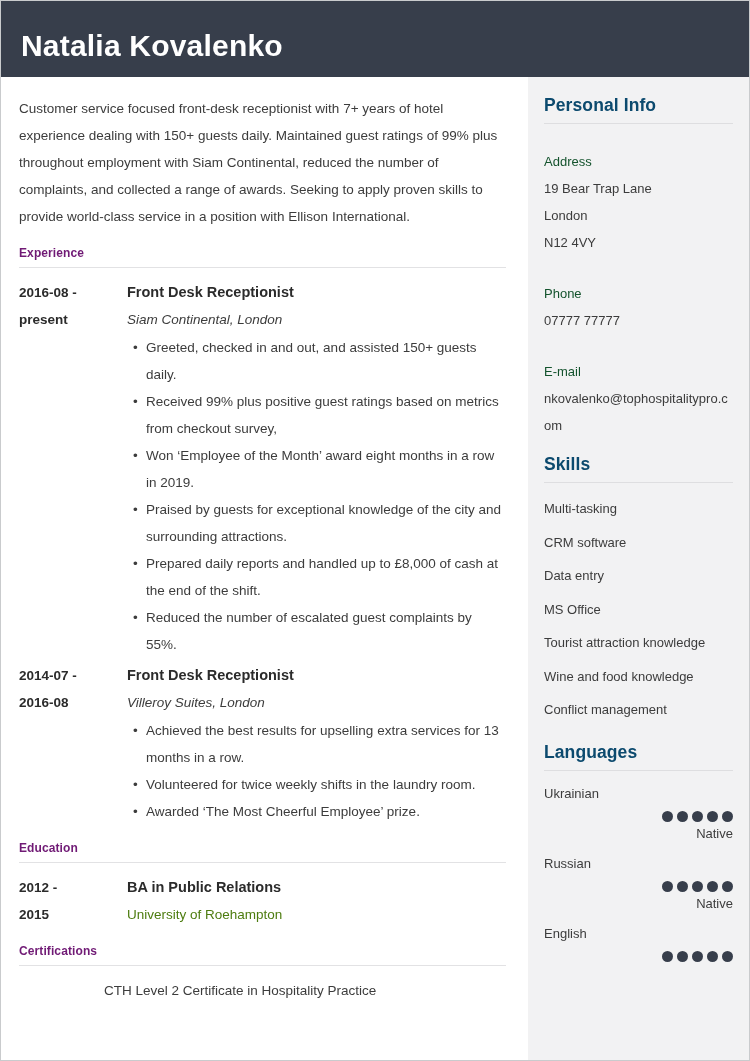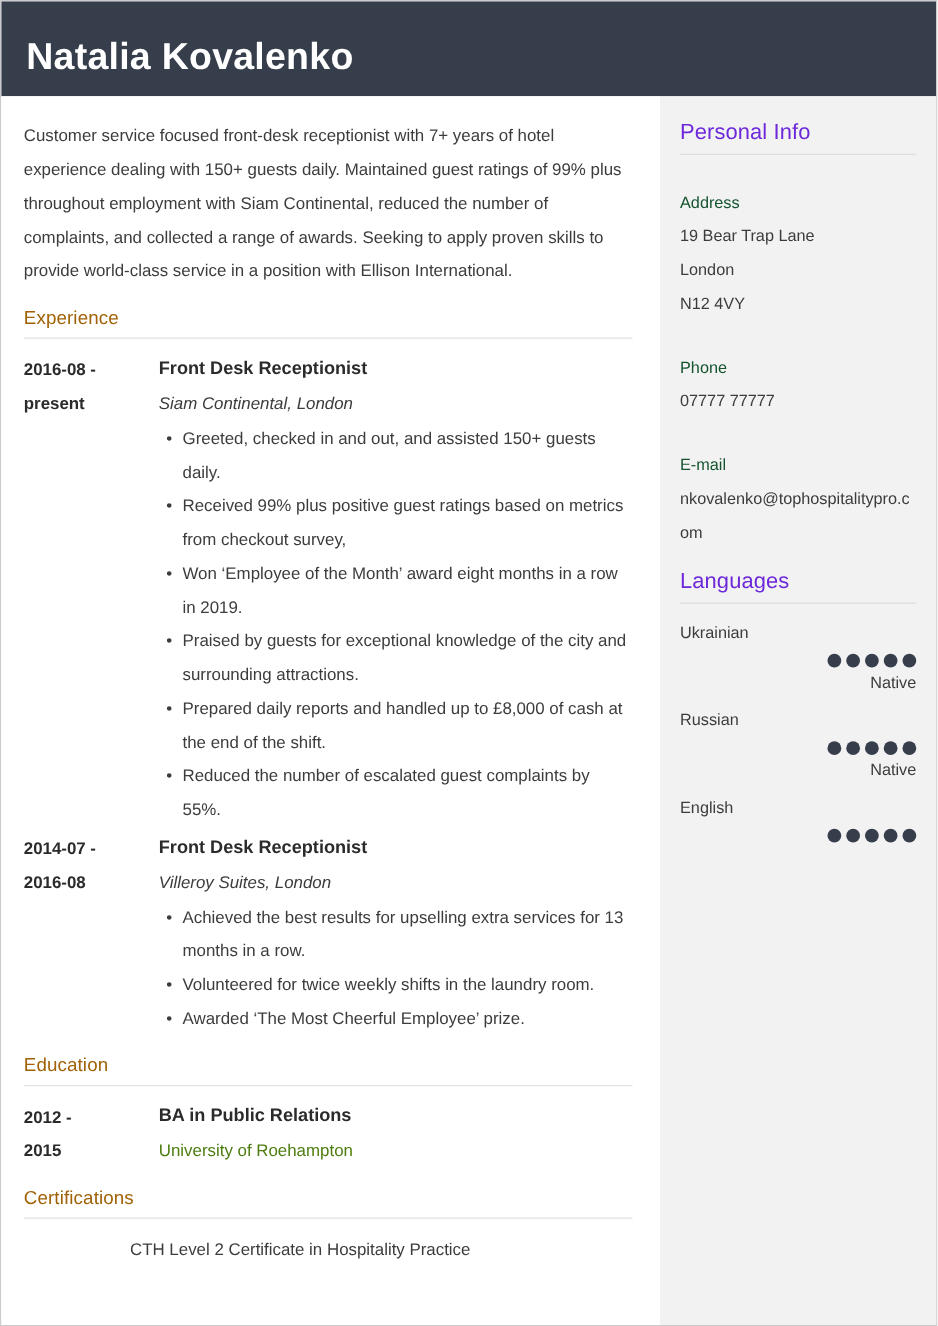--- a/index.html
+++ b/index.html
@@ -53,23 +53,23 @@
   .summary {
     font-size: 13.5px;
     color: #3c3c3c;
     line-height: 27px;
     padding-right: 6px;
   }
 
   
   .section { margin-top: 16px; }
   .section-title {
-    font-size: 15px;
-    font-weight: normal;
-    color: #a16207;
+    font-size: 12px;
+    font-weight: bold;
+    color: #701a75;
     letter-spacing: 0.1px;
   }
   .section-rule {
     height: 1px;
     background: #e2e2e4;
     margin-top: 7px;
     margin-bottom: 11px;
   }
 
   
@@ -126,22 +126,22 @@
   .cert-spacer { width: 85px; flex: 0 0 85px; }
   .cert-text {
     font-size: 13.5px;
     color: #3c3c3c;
     line-height: 27px;
   }
 
   
   .side-title {
     font-size: 17.5px;
-    font-weight: normal;
-    color: #6d28d9;
+    font-weight: bold;
+    color: #0c4a6e;
     letter-spacing: 0.1px;
   }
   .side-rule {
     height: 1px;
     background: #dedee0;
     margin-top: 7px;
     margin-bottom: 9px;
   }
   .side-section { margin-bottom: 15px; }
   .field-label {
@@ -288,20 +288,33 @@
               <div class="field-label">Phone</div>
               <div class="field-value">07777 77777</div>
             </div>
             <div>
               <div class="field-label">E-mail</div>
               <div class="field-value">nkovalenko@tophospitalitypro.com</div>
             </div>
           </div>
       </div>
 
+      <div class="side-section">
+        <div class="side-title">Skills</div>
+        <div class="side-rule"></div>
+        <div id="skill-items">
+            <div class="skill-item">Multi-tasking</div>
+            <div class="skill-item">CRM software</div>
+            <div class="skill-item">Data entry</div>
+            <div class="skill-item">MS Office</div>
+            <div class="skill-item">Tourist attraction knowledge</div>
+            <div class="skill-item">Wine and food knowledge</div>
+            <div class="skill-item">Conflict management</div>
+          </div>
+      </div>
 
       <div class="side-section">
         <div class="side-title">Languages</div>
         <div class="side-rule"></div>
         <div id="language-items">
             <div class="lang-block">
               <div class="lang-name">Ukrainian</div>
               <div class="lang-dots">
                 <span class="dot"></span>
                 <span class="dot"></span>

